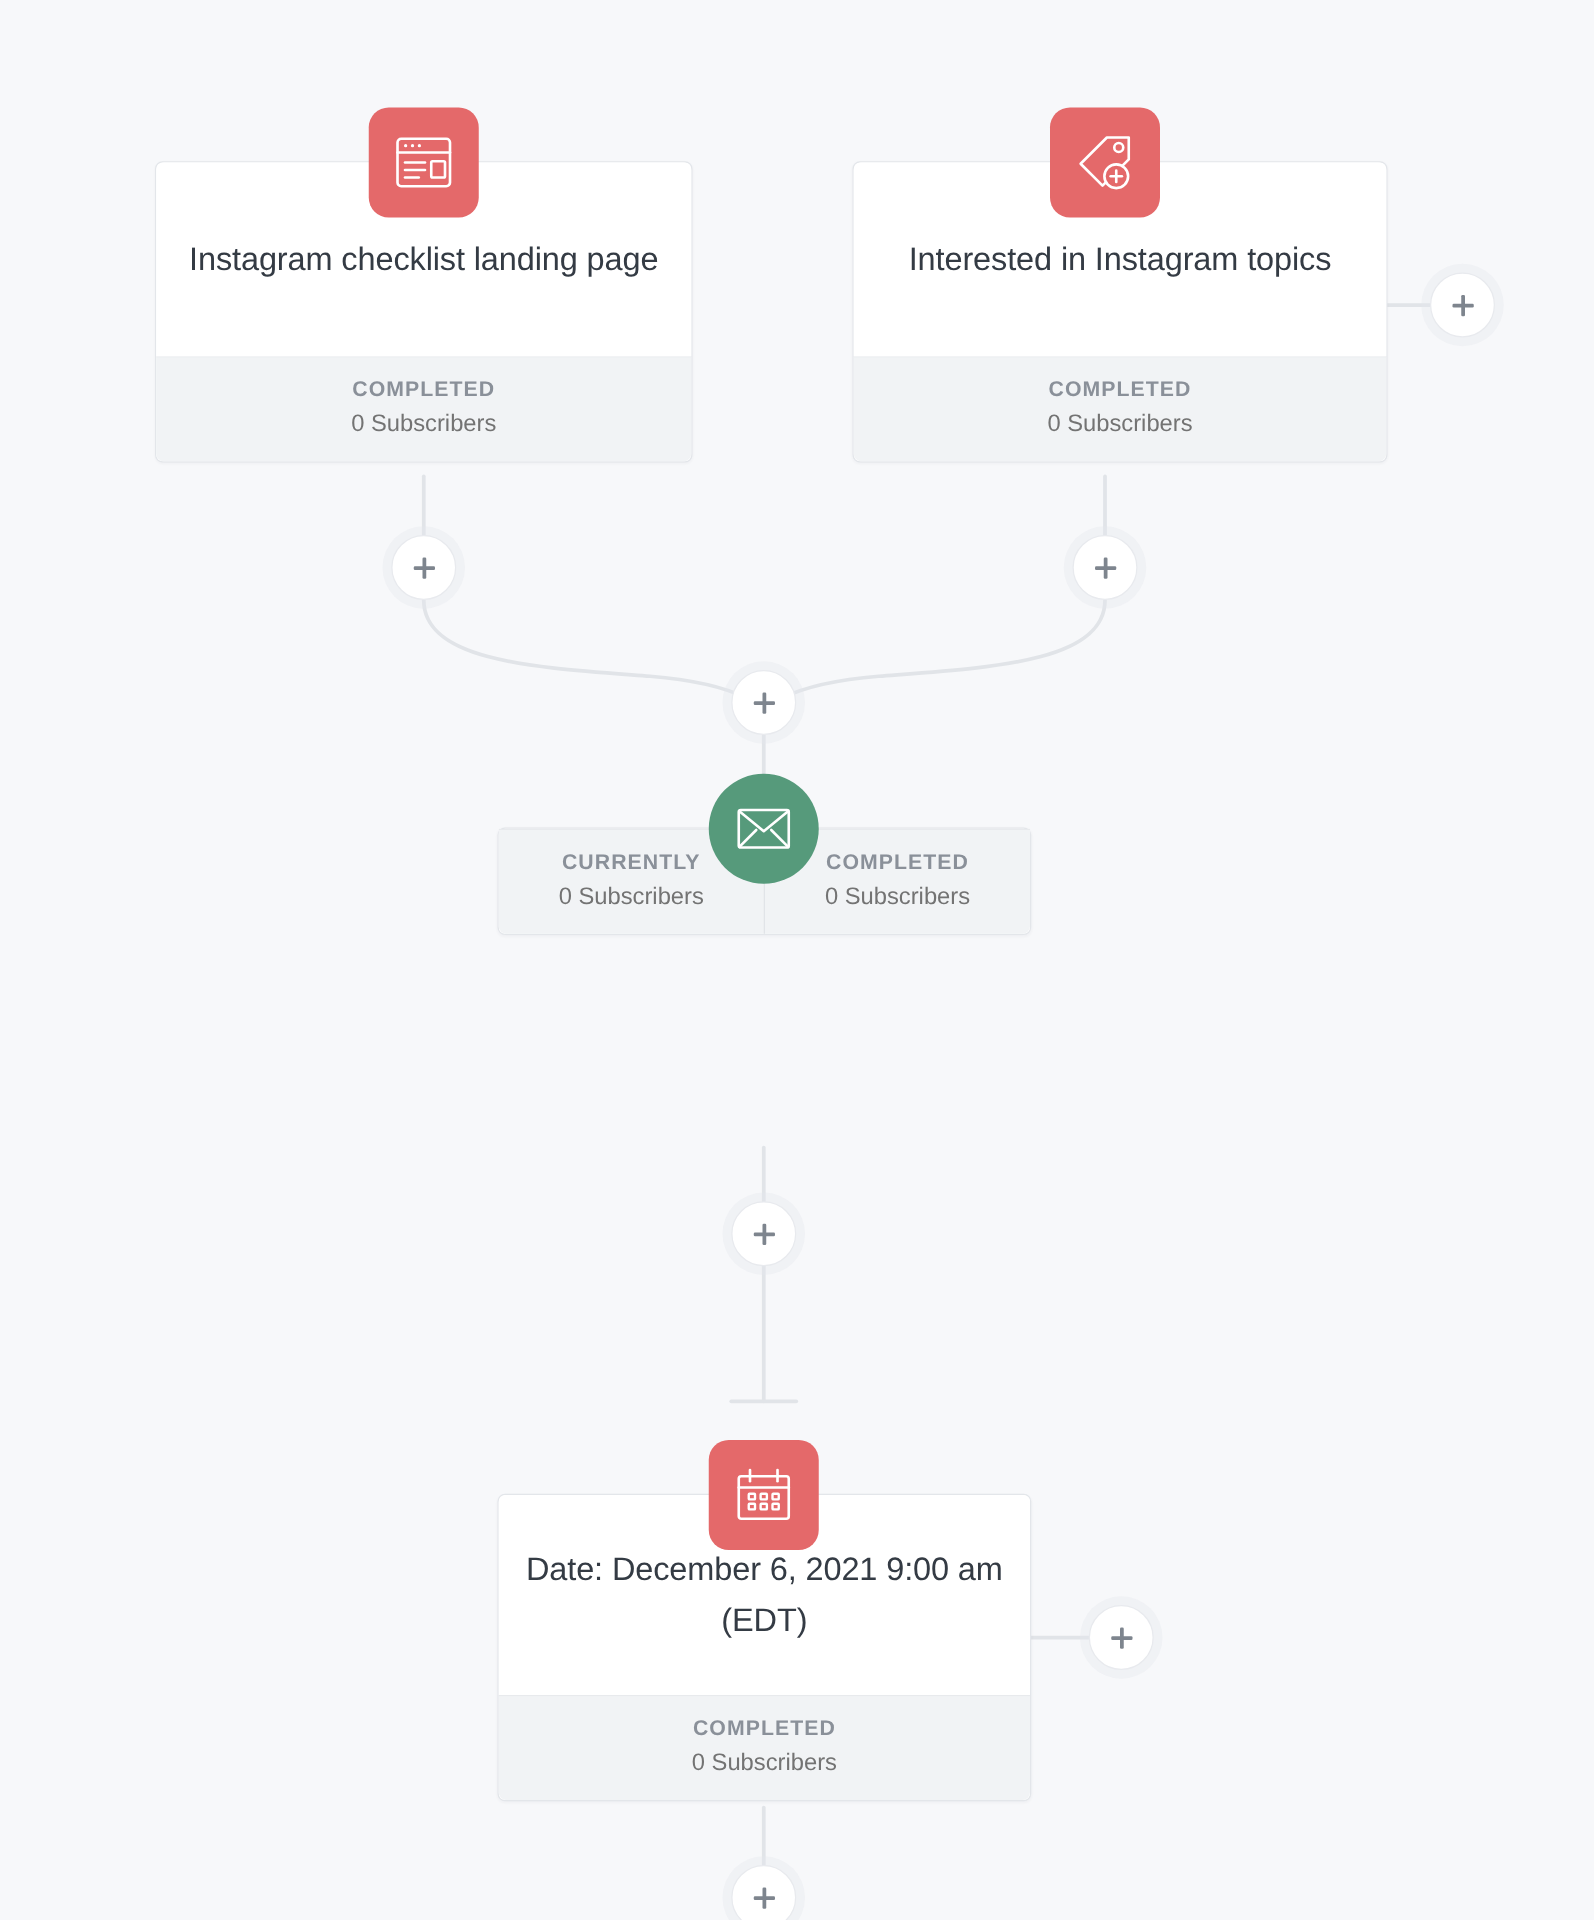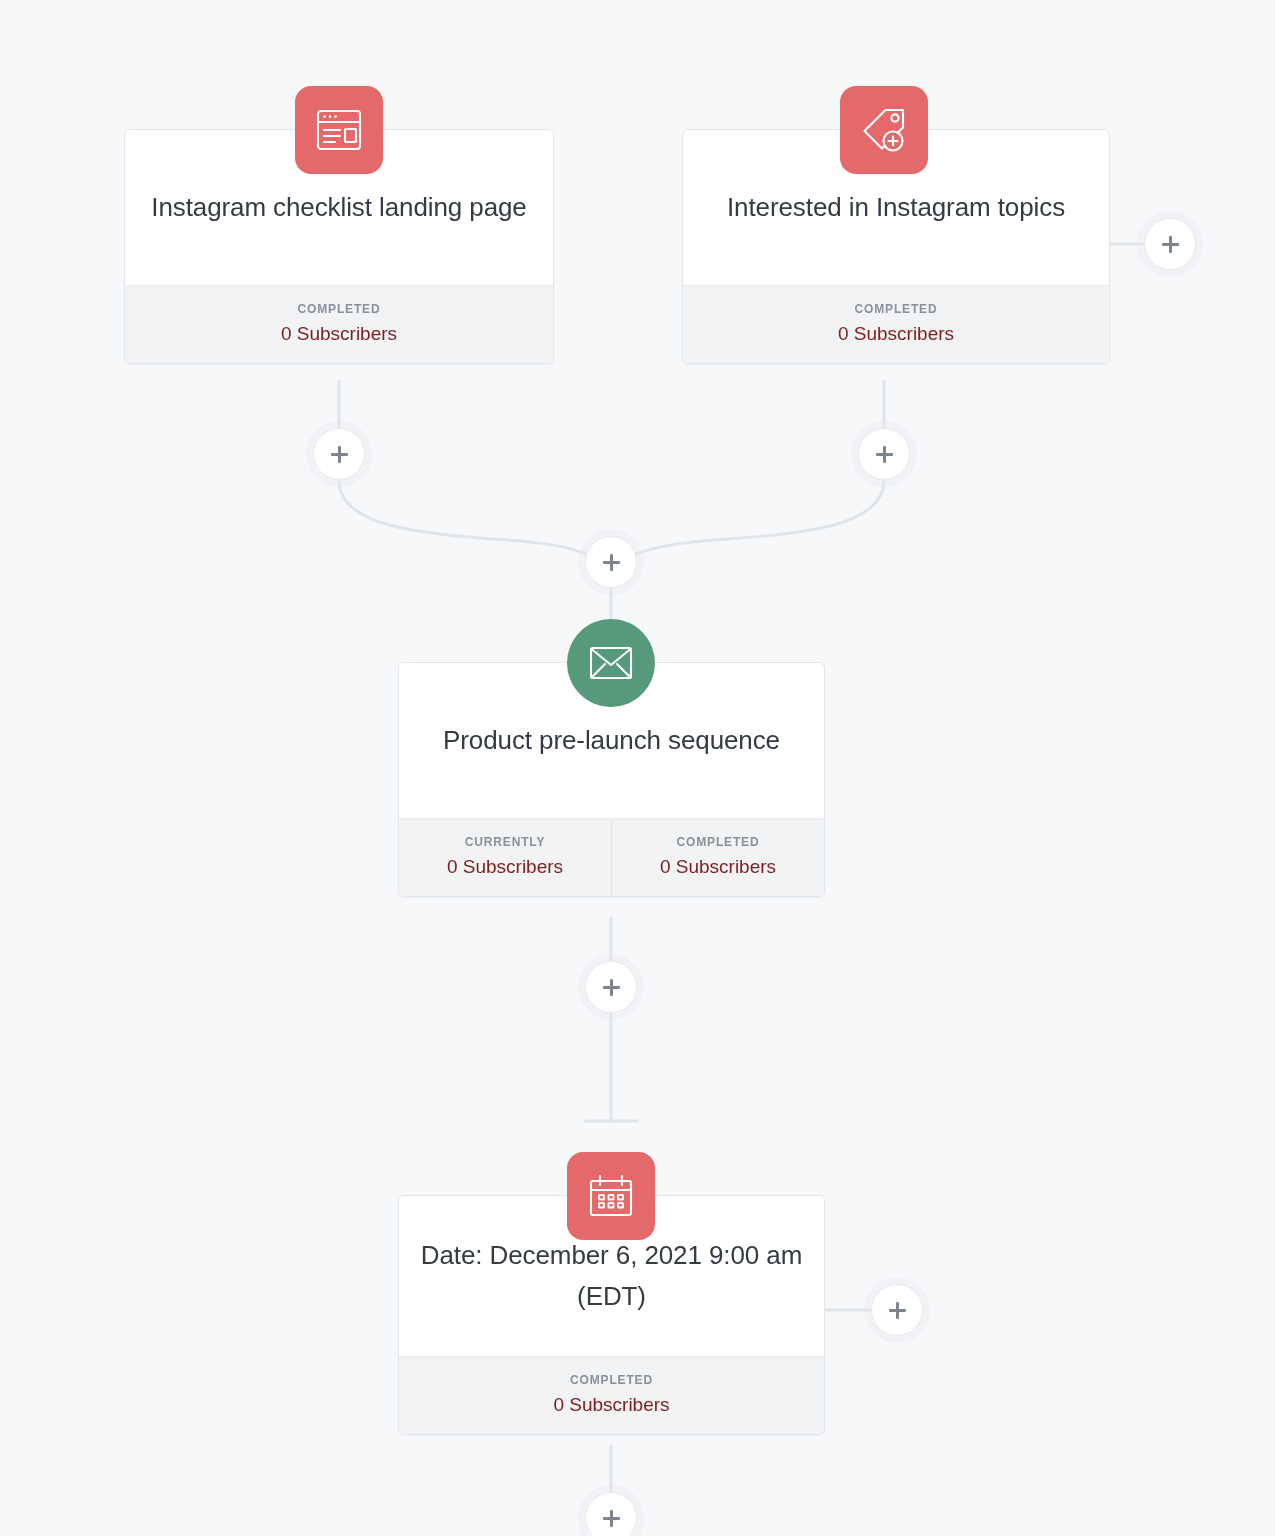--- a/index.html
+++ b/index.html
@@ -70,33 +70,33 @@
     text-align: center;
     padding: 16px 4px 18px;
   }
 
   .stat + .stat {
     border-left: 1px solid #e1e4e8;
   }
 
   .stat-label {
     display: block;
-    font-size: 12px;
+    font-size: 17px;
     font-weight: 700;
     letter-spacing: 0.85px;
     color: #8a9099;
     text-transform: uppercase;
     margin-bottom: 7px;
   }
 
   .stat-value {
     display: block;
     font-size: 19px;
     font-weight: 400;
-    color: #7f1d1d;
+    color: #737373;
   }
 
   
   .badge {
     position: absolute;
     z-index: 5;
     display: flex;
     align-items: center;
     justify-content: center;
   }
@@ -222,23 +222,20 @@
 
   <div class="badge badge-circle" style="left:567px; top:619px;">
     <svg width="44" height="34" viewBox="0 0 44 34" fill="none" stroke="#ffffff" stroke-width="2.1" stroke-linecap="round" stroke-linejoin="round">
       <rect x="2" y="2" width="40" height="30" rx="1.5"></rect>
       <path d="M2.5 3 L22 19 L41.5 3"></path>
       <path d="M2.5 31.5 L16 18"></path>
       <path d="M41.5 31.5 L28 18"></path>
     </svg>
   </div>
   <div class="card" style="left:398px; top:662px; width:427px;">
-    <div class="card-head" style="height:155px;">
-      <div class="card-title">Product pre-launch sequence</div>
-    </div>
     <div class="card-foot">
       <div class="stat">
         <span class="stat-label">CURRENTLY</span>
         <span class="stat-value">0 Subscribers</span>
       </div>
       <div class="stat">
         <span class="stat-label">COMPLETED</span>
         <span class="stat-value">0 Subscribers</span>
       </div>
     </div>

